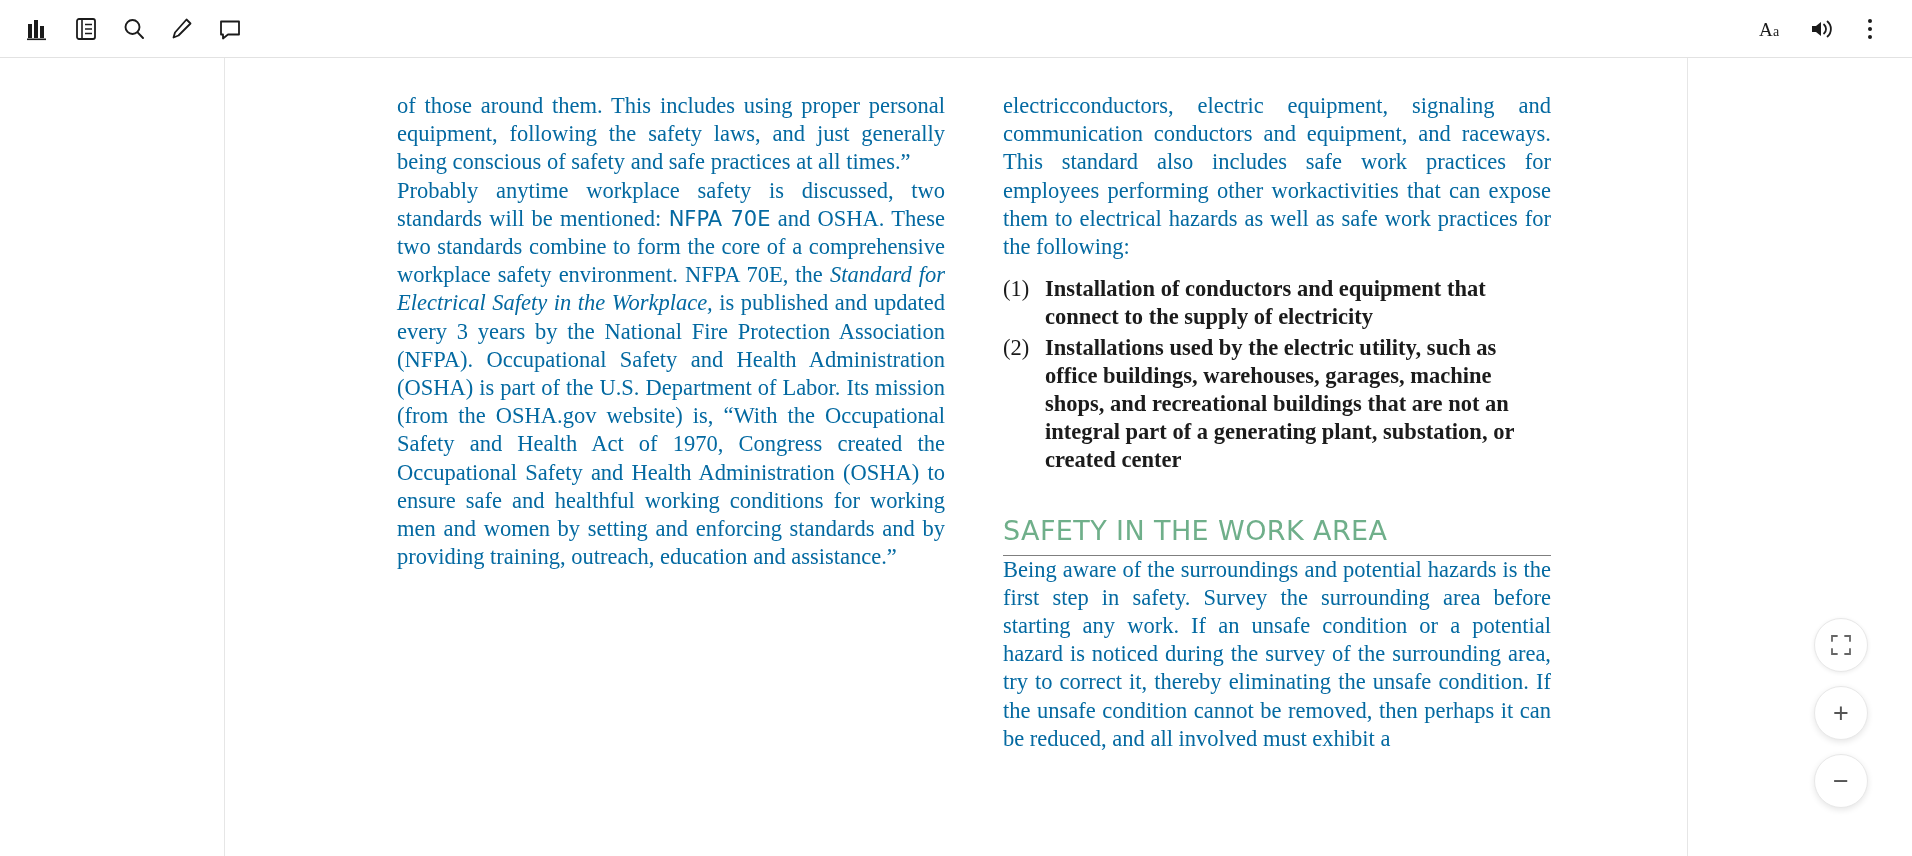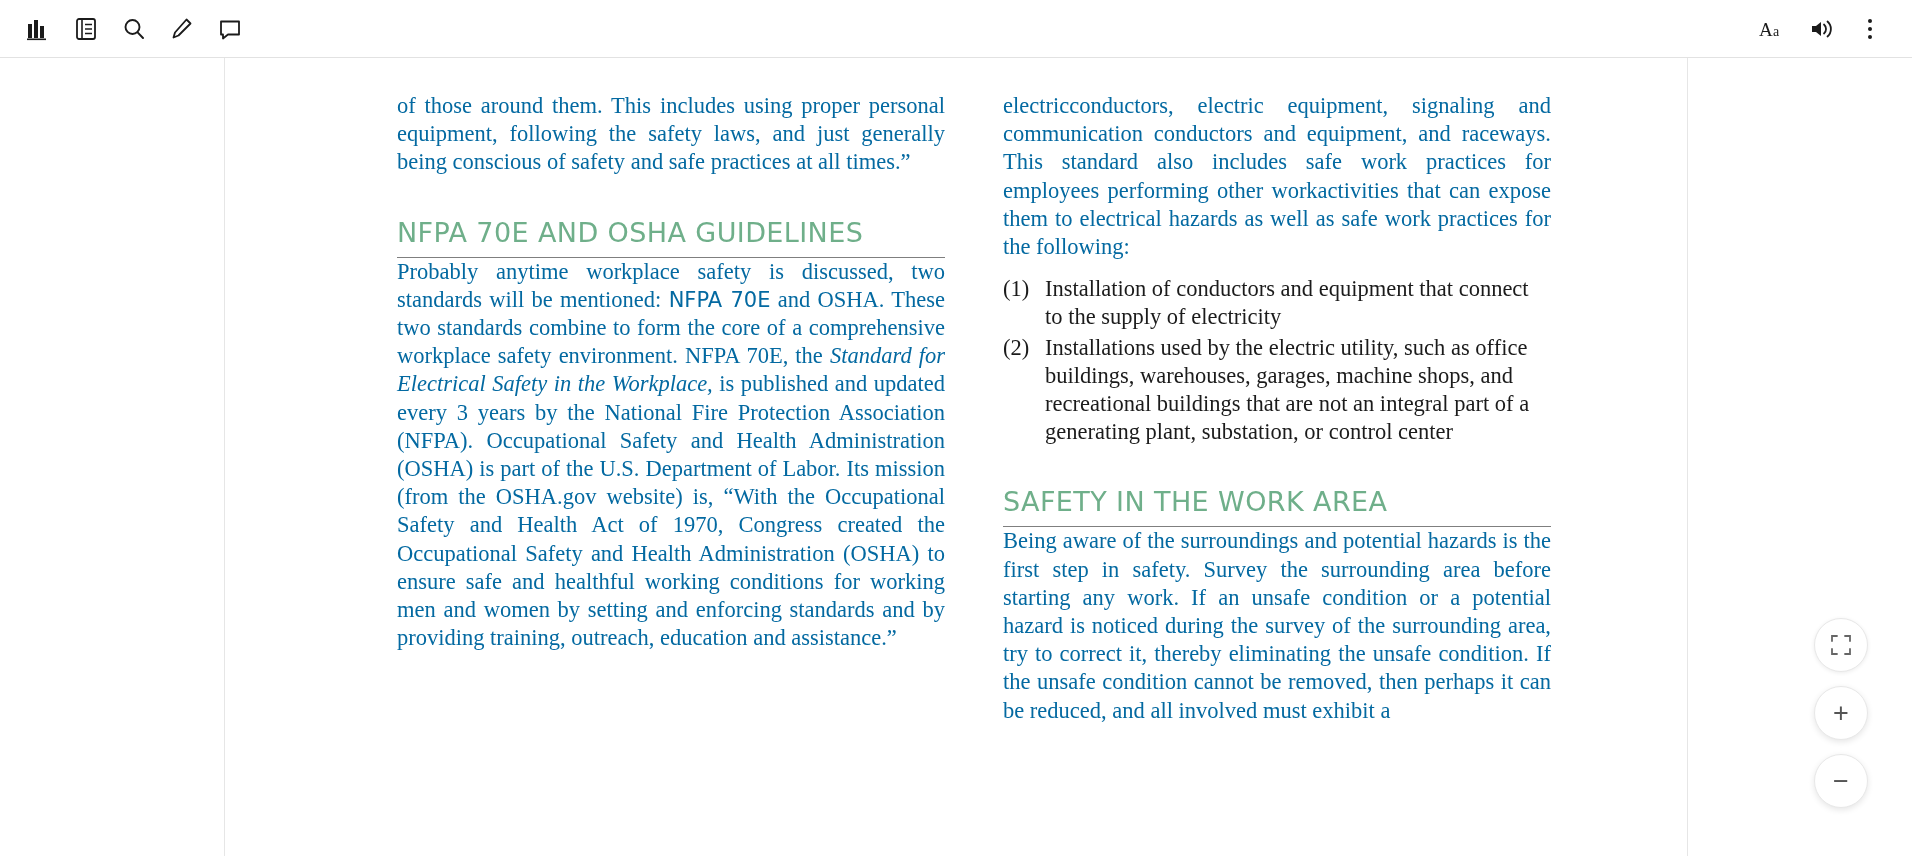--- a/index.html
+++ b/index.html
@@ -126,21 +126,21 @@
     display: flex;
     font-size: 22.5px;
     line-height: 28.2px;
     color: #1b1b1b;
     margin-bottom: 2px;
   }
   .numlist .num {
     width: 42px;
     flex: 0 0 42px;
   }
-  .numlist .txt { flex: 1 1 auto; }
+  .numlist .txt { flex: 1 1 auto; font-weight: bold; }
 
   b.strong {
     font-family: "DejaVu Sans", sans-serif;
     font-weight: 400;
     font-size: 21px;
   }
   i.ital { font-style: italic; }
 
   
   .float-controls {
@@ -246,36 +246,35 @@
   <div class="page-surface">
     <div class="gutter-left"></div>
     <div class="gutter-right"></div>
 
     <div class="page-sheet">
       <div class="columns">
 
         <div class="col">
           <p class="body">of those around them. This includes using proper personal equipment, following the safety laws, and just generally being conscious of safety and safe practices at all times.”</p>
 
-          <h2 class="sec-head">NFPA 70E and OSHA Guidelines</h2>
 
           <p class="body after-head"><span>Probably anytime workplace safety is discussed, two standards will be mentioned: </span><b class="strong">NFPA 70E</b><span> and OSHA. These two standards combine to form the core of a comprehensive workplace safety environment. NFPA 70E, the </span><i class="ital">Standard for Electrical Safety in the Workplace,</i><span> is published and updated every 3 years by the National Fire Protection Association (NFPA). Occupational Safety and Health Administration (OSHA) is part of the U.S. Department of Labor. Its mission (from the OSHA.gov website) is, “With the Occupational Safety and Health Act of 1970, Congress created the Occupational Safety and Health Administration (OSHA) to ensure safe and healthful working conditions for working men and women by setting and enforcing standards and by providing training, outreach, education and assistance.”</span></p>
         </div>
 
         <div class="col">
           <p class="body">electricconductors, electric equipment, signaling and communication conductors and equipment, and raceways. This standard also includes safe work practices for employees performing other workactivities that can expose them to electrical hazards as well as safe work practices for the following:</p>
 
           <ul class="numlist">
             <li>
               <span class="num">(1)</span>
               <span class="txt">Installation of conductors and equipment that connect to the supply of electricity</span>
             </li>
             <li>
               <span class="num">(2)</span>
-              <span class="txt">Installations used by the electric utility, such as office buildings, warehouses, garages, machine shops, and recreational buildings that are not an integral part of a generating plant, substation, or control center</span>
+              <span class="txt">Installations used by the electric utility, such as office buildings, warehouses, garages, machine shops, and recreational buildings that are not an integral part of a generating plant, substation, or created center</span>
             </li>
           </ul>
 
           <h2 class="sec-head">Safety in the Work Area</h2>
 
           <p class="body after-head">Being aware of the surroundings and potential hazards is the first step in safety. Survey the surrounding area before starting any work. If an unsafe condition or a potential hazard is noticed during the survey of the surrounding area, try to correct it, thereby eliminating the unsafe condition. If the unsafe condition cannot be removed, then perhaps it can be reduced, and all involved must exhibit a</p>
         </div>
 
       </div>
     </div>

